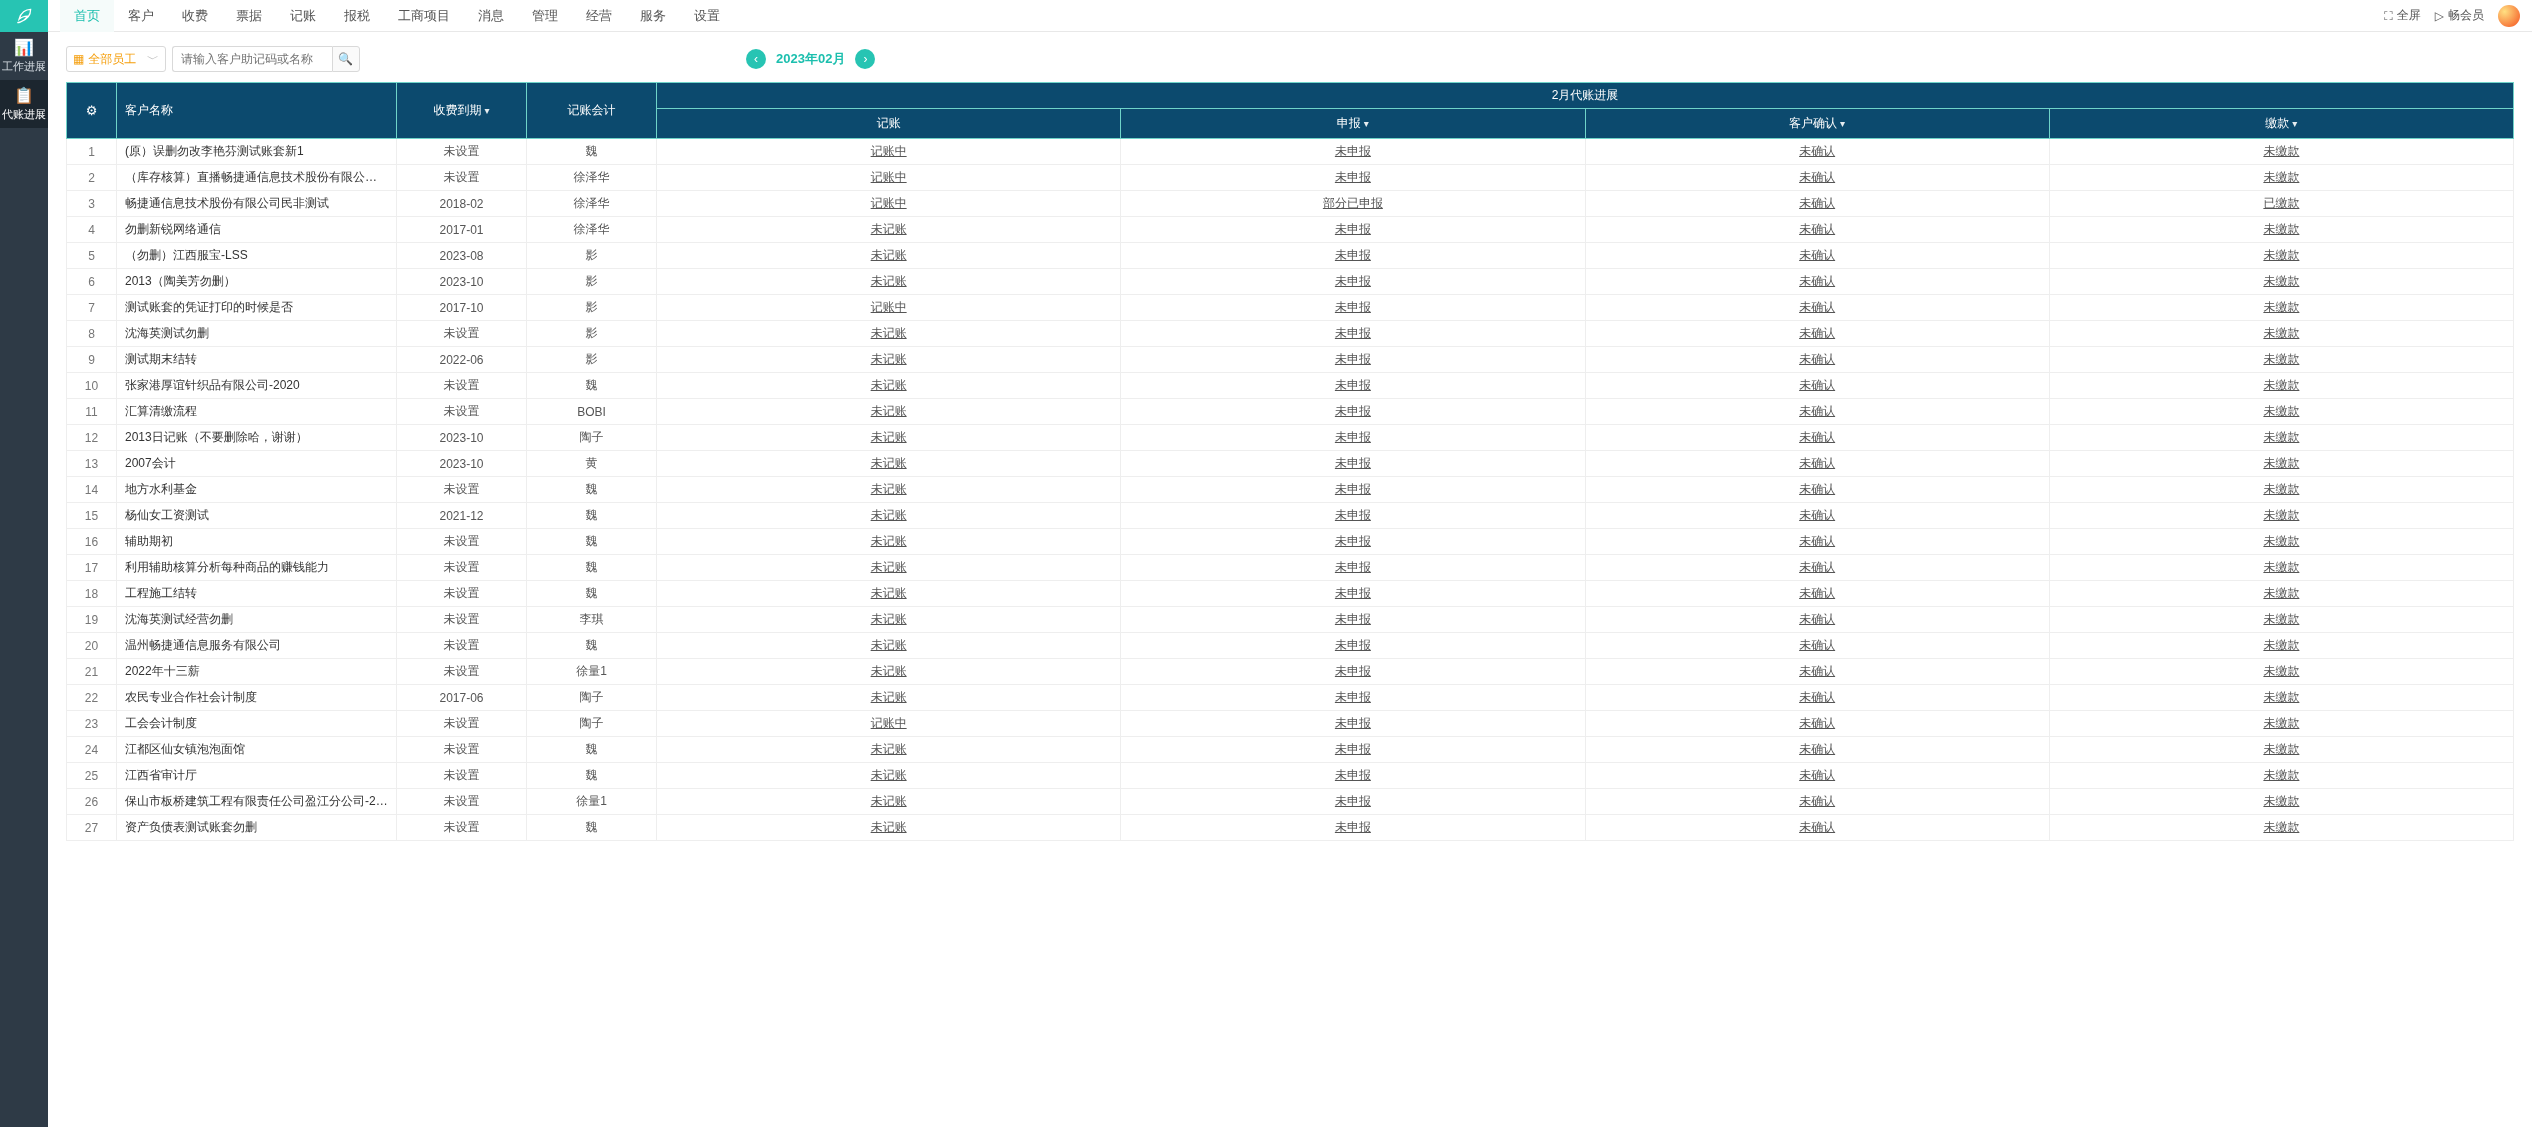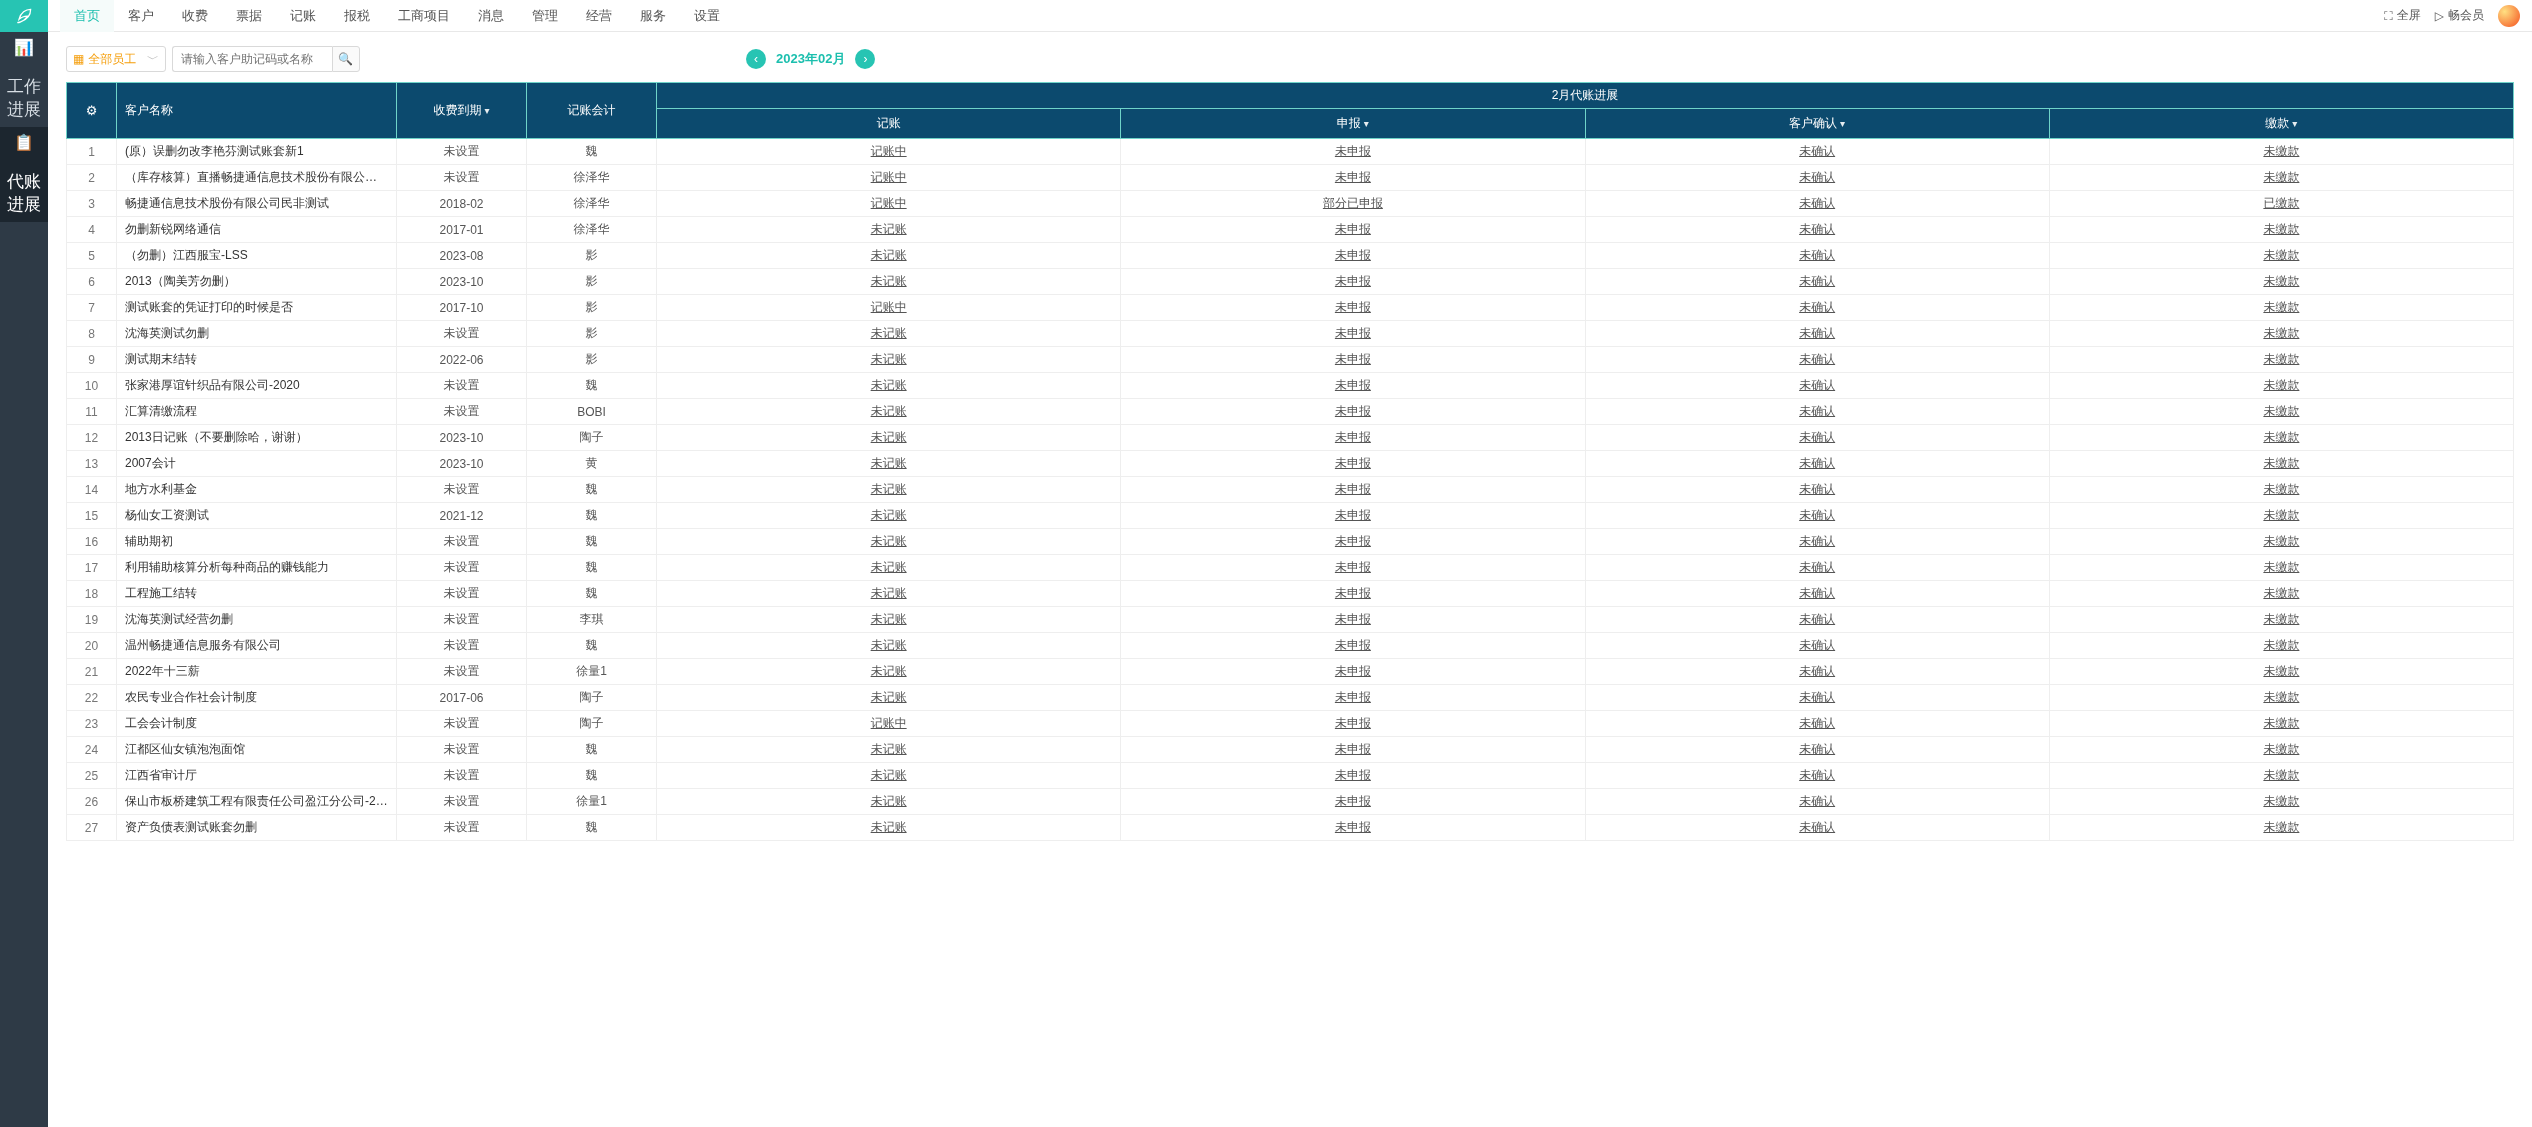--- a/index.html
+++ b/index.html
@@ -22,21 +22,21 @@
     display: flex; align-items: center; justify-content: center;
   }
   .logo-cell svg { width: 20px; height: 20px; stroke: #fff; fill: none; }
   .side-item {
     width: 48px; padding: 8px 0 6px;
     text-align: center;
     cursor: pointer;
     color: #d7dee4;
   }
   .side-item .icon { font-size: 16px; line-height: 1; }
-  .side-item .lbl { font-size: 17px; margin-top: 19px; }
+  .side-item .lbl { font-size: 11px; margin-top: 3px; }
   .side-item.active { background: #1c262f; color: #fff; }
 
   
   .main { flex: 1; display: flex; flex-direction: column; min-width: 0; }
 
   
   .topnav {
     height: 32px;
     border-bottom: 1px solid #e8e8e8;
     display: flex; align-items: center;

